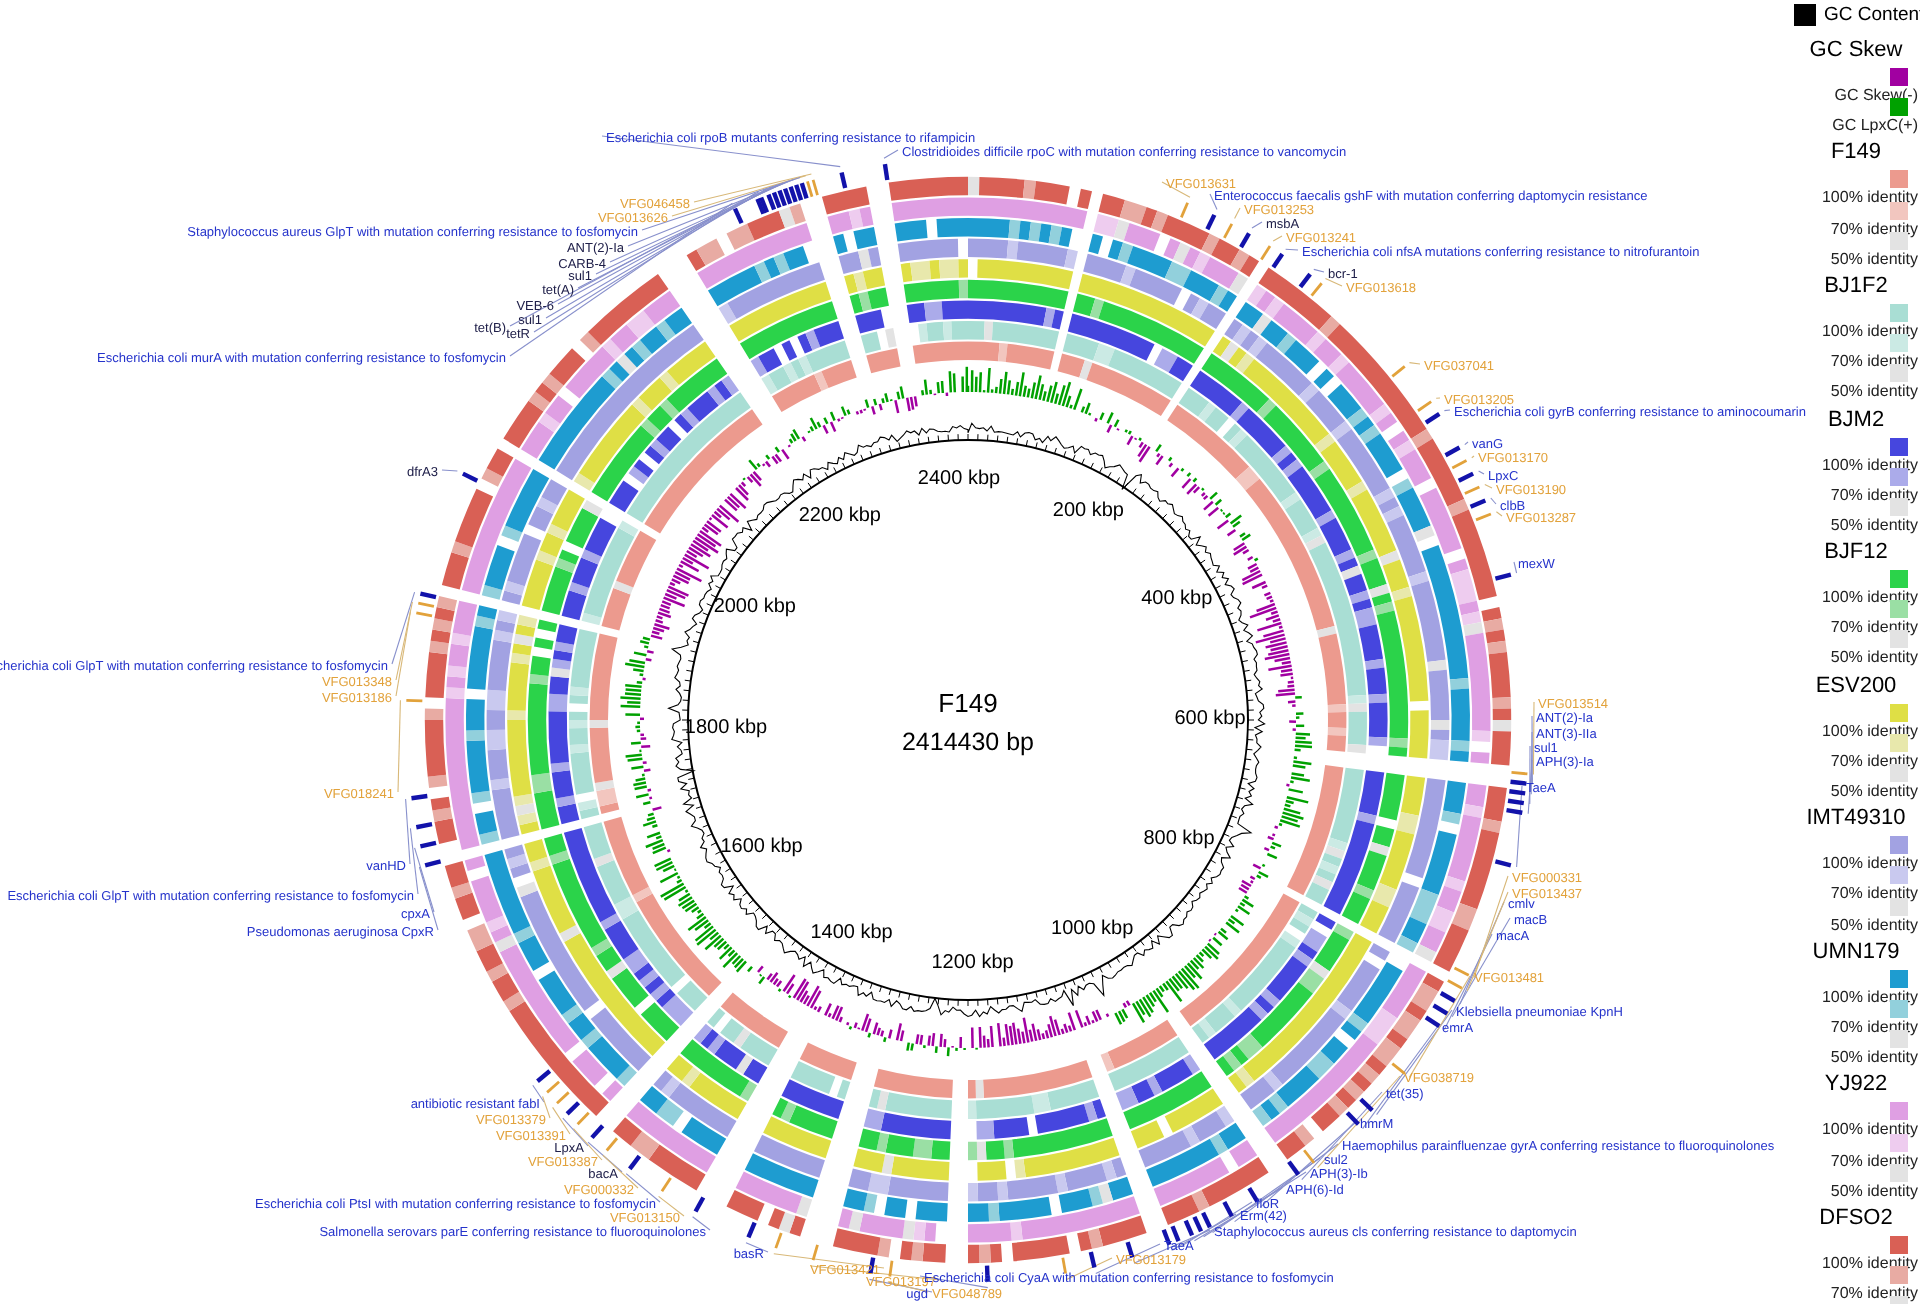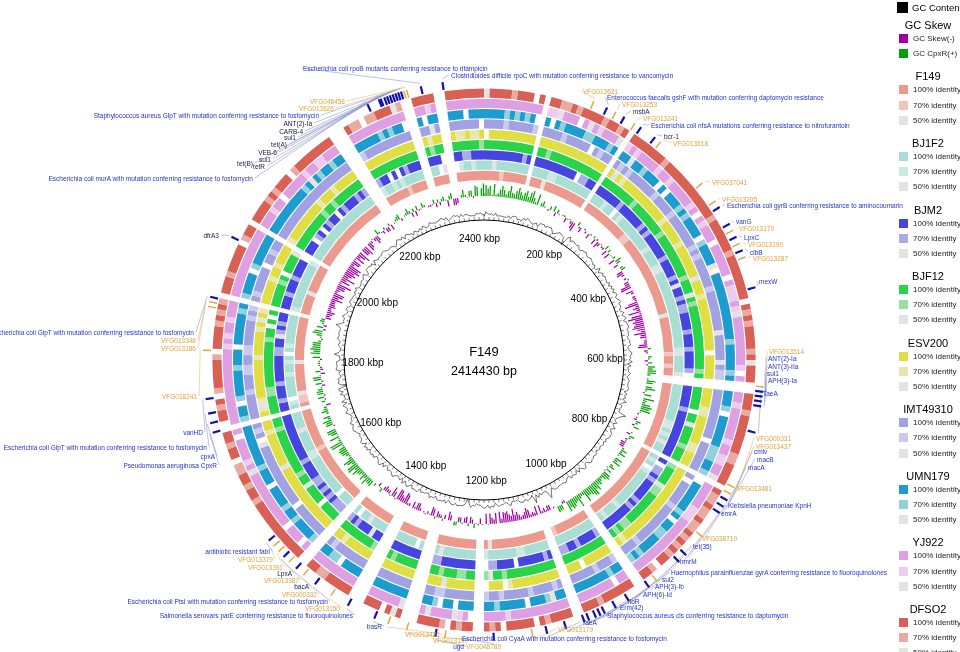--- a/index.html
+++ b/index.html
@@ -5,21 +5,21 @@
   html,body{margin:0;padding:0;background:#fff;}
   .stage{position:relative;width:960px;height:652px;background:#fff;overflow:hidden;
          font-family:"Liberation Sans", sans-serif;}
   svg{position:absolute;left:0;top:0;}
   svg text{font-family:"Liberation Sans", sans-serif;}
   .legend{position:absolute;left:897px;top:2px;width:62px;}
   .lg-top{display:flex;align-items:center;margin-bottom:2px;}
   .lg-top .sw{width:11px;height:11px;margin-right:4px;flex:0 0 auto;}
   .lg-top .lbl{font-size:9.5px;color:#000;white-space:nowrap;}
   .lg-h{font-size:11px;color:#000;margin:6px 0 3px 0;white-space:nowrap;text-align:center;}
-  .lg-row{display:flex;align-items:flex-start;height:15.2px;}
+  .lg-row{display:flex;align-items:flex-end;height:15.2px;flex-direction:column;}
   .lg-row .sw{width:9px;height:9px;margin:0 5px 0 2px;flex:0 0 auto;}
   .lg-row .lbl{font-size:8px;color:#222;white-space:nowrap;}
 </style>
 </head>
 <body>
 
 <div class="stage">
   <svg id="plot" width="960" height="652" viewBox="0 0 960 652">
     <g id="g-leaders">
         <line x1="301" y1="68" x2="420.1" y2="83.3" stroke="#8890CC" stroke-width="0.55"></line>
@@ -1737,21 +1737,21 @@
         <div class="sw" style="background: rgb(0, 0, 0);"></div>
         <span class="lbl">GC Content</span>
       </div>
       <div class="lg-h">GC Skew</div>
       <div class="lg-row">
         <div class="sw" style="background: rgb(161, 0, 161);"></div>
         <span class="lbl">GC Skew(-)</span>
       </div>
       <div class="lg-row">
         <div class="sw" style="background: rgb(0, 161, 0);"></div>
-        <span class="lbl">GC CpxR(+)</span>
+        <span class="lbl">GC LpxC(+)</span>
       </div>
       <div class="lg-h">F149</div>
       <div class="lg-row">
         <div class="sw" style="background: rgb(236, 154, 142);"></div>
         <span class="lbl">100% identity</span>
       </div>
       <div class="lg-row">
         <div class="sw" style="background: rgb(242, 198, 191);"></div>
         <span class="lbl">70% identity</span>
       </div>

